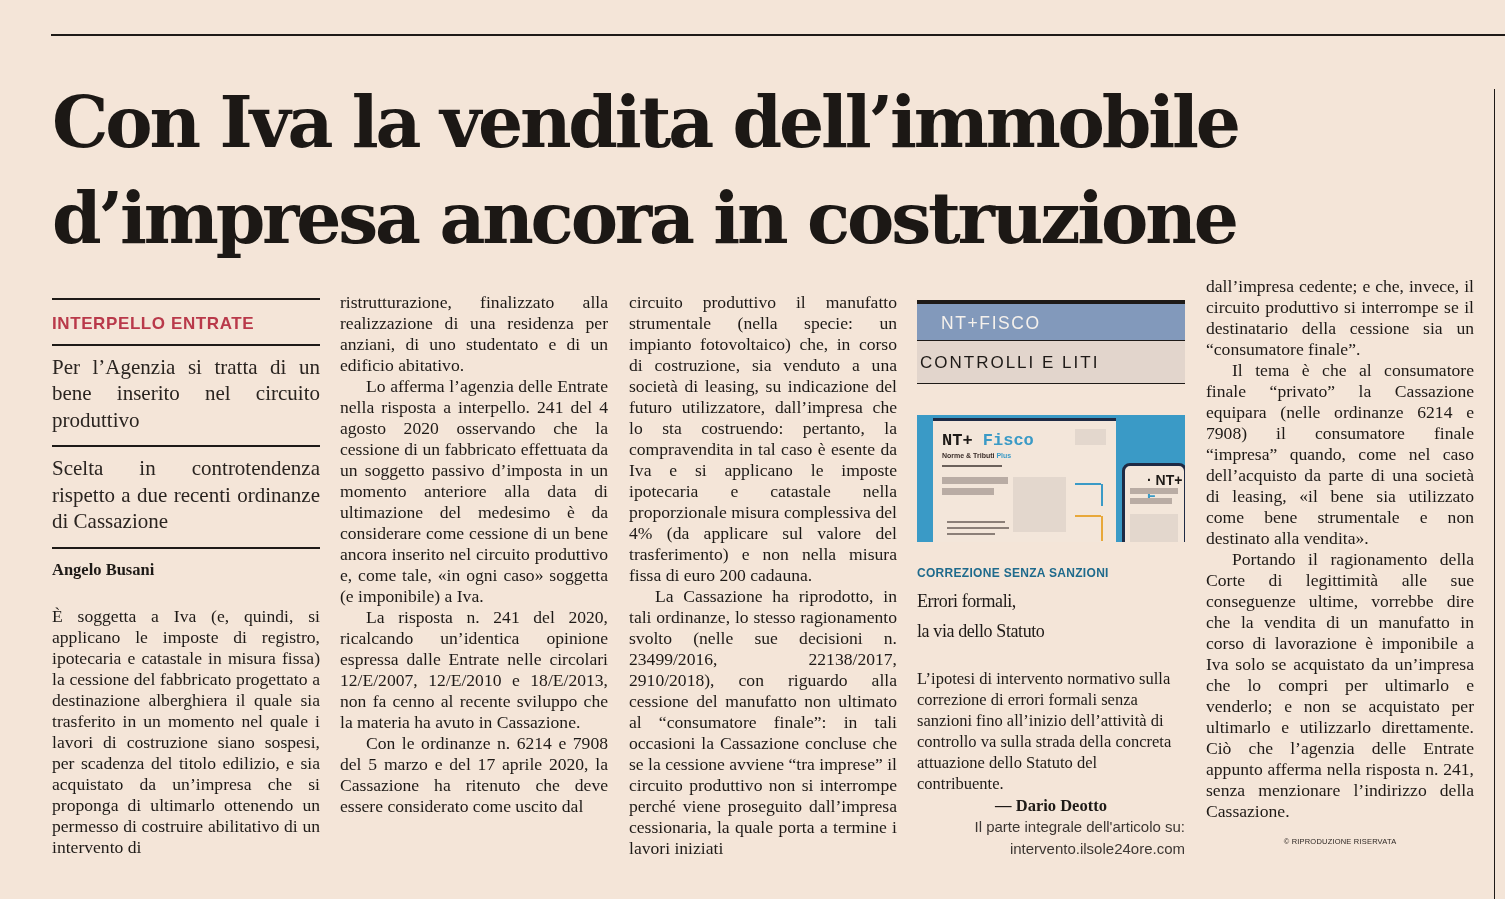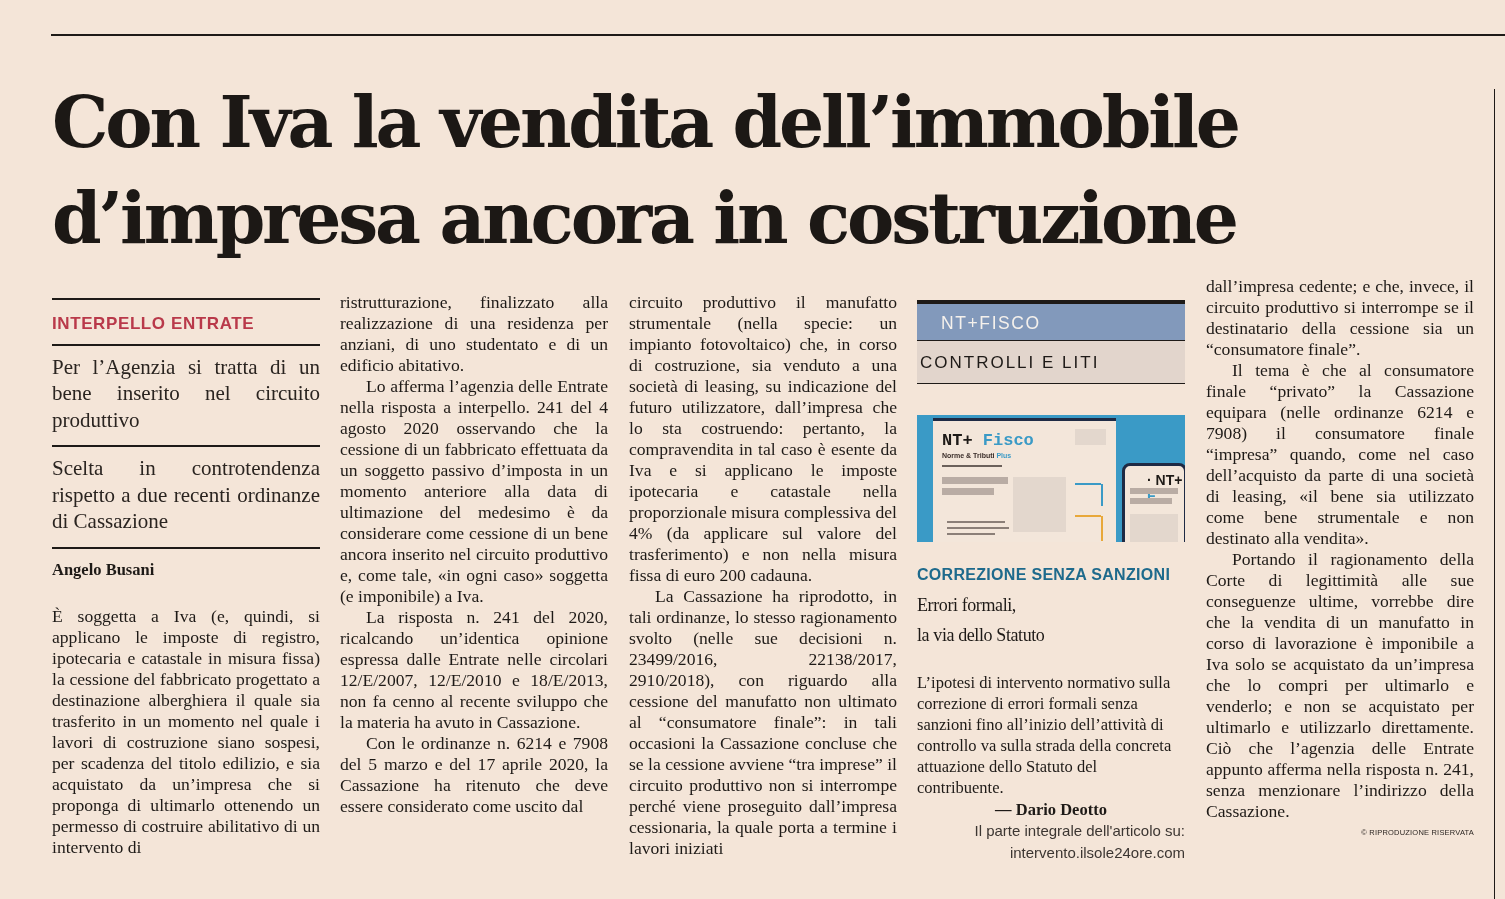--- a/index.html
+++ b/index.html
@@ -72,32 +72,32 @@
     .promo .phone {
       position: absolute; left: 205px; top: 48px; width: 59px; height: 90px;
       background: #f3e6da; border: 3px solid #1e2a44; border-radius: 8px;
     }
     .promo .phone-logo { position: absolute; left: 22px; top: 6px; font-family: "Liberation Sans", sans-serif; font-weight: bold; font-size: 14px; }
     .promo .phone-logo span { color: #3a9ac6; }
 
     .sidebar-text { position: absolute; left: 917px; top: 566px; width: 268px; }
     .sb-kicker {
       font-family: "Liberation Sans", sans-serif; font-weight: bold;
-      color: #1e6a8c; font-size: 16px; letter-spacing: 0.3px;
+      color: #1e6a8c; font-size: 12px; letter-spacing: 0.3px;
     }
     .sb-title { font-size: 18px; line-height: 30px; margin-top: 6px; color: #1e1a17; letter-spacing: -0.4px; }
     .sb-body { font-size: 16.5px; line-height: 21px; margin-top: 22px; }
     .sb-author { text-align: center; font-weight: bold; font-size: 16.5px; margin-top: 2px; }
     .sb-link {
       text-align: right; font-family: "Liberation Sans", sans-serif; font-size: 15px;
       line-height: 20.5px; color: #3c3632; margin-top: 1px;
     }
     .copyright {
-      text-align: right; font-family: "Liberation Sans", sans-serif; font-size: 7.5px;
-      letter-spacing: 0.2px; color: #2c2622;
+      text-align: center; font-family: "Liberation Sans", sans-serif; font-size: 7.5px;
+      letter-spacing: 0.2px; margin-top: 9px; color: #2c2622;
     }
   </style>
 </head>
 <body>
 
 <div class="top-rule"></div>
 <div class="right-rule"></div>
 
 <h1 class="headline">
   <span>Con Iva la vendita dell’immobile</span><br>

